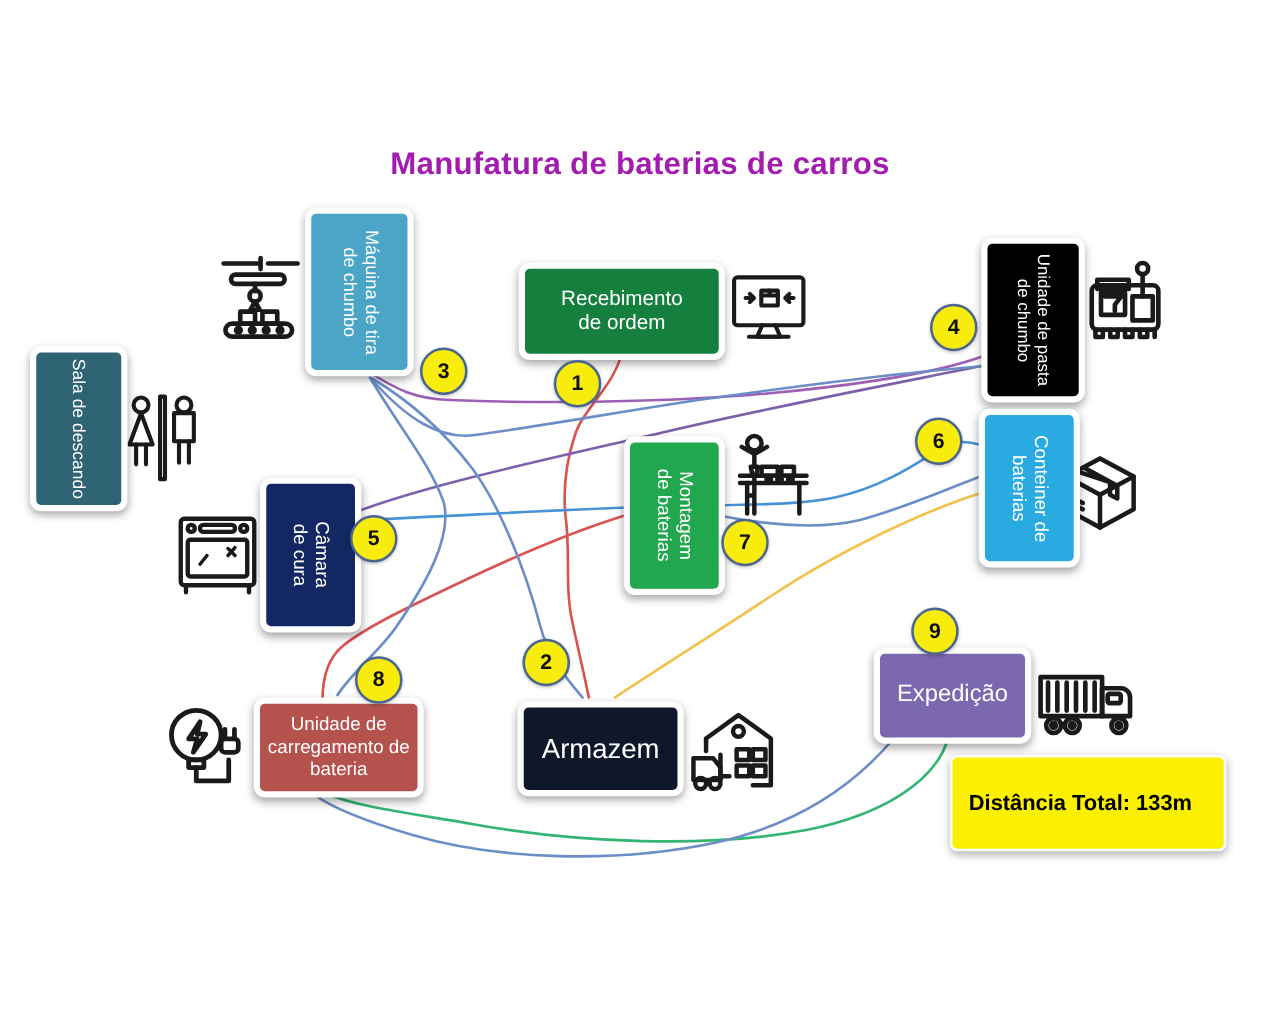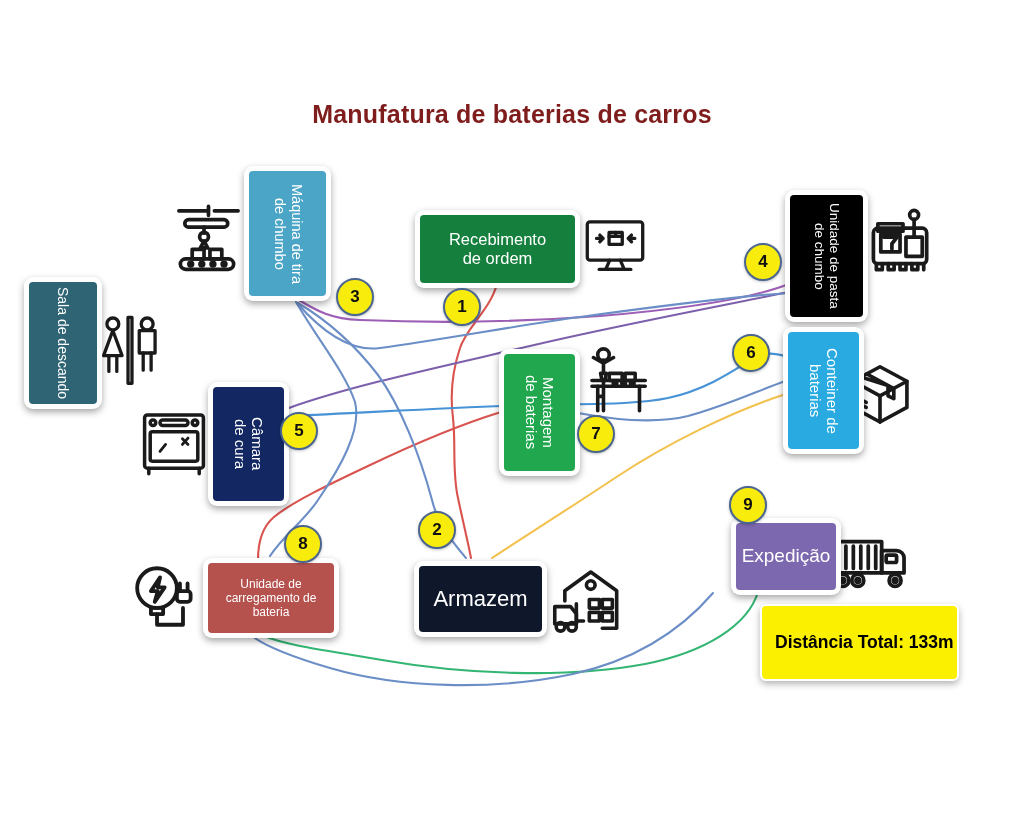--- a/index.html
+++ b/index.html
@@ -1,47 +1,47 @@
 <!DOCTYPE html>
 <html><head>
 <meta charset="utf-8">
 <style>
   html,body{margin:0;padding:0;background:#fff;}
   #canvas{
     position:relative;width:1024px;height:819px;background:#ffffff;
     font-family:"Liberation Sans", sans-serif;overflow:hidden;
   }
   .title{
-    position:absolute;top:100px;left:0;width:1024px;text-align:center;
-    font-size:25px;font-weight:600;color:#7f1d1d;letter-spacing:.2px;z-index:6;
+    position:absolute;top:117px;left:0;width:1024px;text-align:center;
+    font-size:25px;font-weight:600;color:#a21caf;letter-spacing:.2px;z-index:6;
   }
   #edges{position:absolute;left:0;top:0;z-index:1;}
   .icon{position:absolute;z-index:2;}
   .node{
     position:absolute;background:#fff;border-radius:9px;padding:5px;
     box-shadow:0 3px 7px rgba(0,0,0,.35);box-sizing:border-box;z-index:3;
   }
   .node .fill{
     width:100%;height:100%;border-radius:4px;display:flex;align-items:center;
     justify-content:center;color:#fff;text-align:center;white-space:pre-line;
     font-weight:500;line-height:1.18;
   }
   .vertical .fill{writing-mode:vertical-rl;}
   .n-maquina{left:244px;top:166px;width:87px;height:135px;}   .n-maquina .fill{font-size:14.5px;}
   .n-recebimento{left:415px;top:210px;width:165px;height:78px;} .n-recebimento .fill{font-size:16.5px;}
   .n-pasta{left:785px;top:190px;width:83px;height:132px;}     .n-pasta .fill{font-size:13.5px;}
   .n-sala{left:24px;top:277px;width:78px;height:132px;}       .n-sala .fill{font-size:14px;}
   .n-conteiner{left:783px;top:327px;width:81px;height:127px;} .n-conteiner .fill{font-size:15px;}
   .n-camara{left:208px;top:382px;width:81px;height:124px;}    .n-camara .fill{font-size:15px;}
   .n-montagem{left:499px;top:349px;width:81px;height:127px;}  .n-montagem .fill{font-size:15px;}
-  .n-expedicao{left:699px;top:518px;width:110px;height:77px;margin-left:32px;} .n-expedicao .fill{font-size:19px;}
-  .n-carregamento{left:203px;top:558px;width:136px;height:80px;} .n-carregamento .fill{font-size:12px;}
+  .n-expedicao{left:699px;top:518px;width:126px;height:77px;} .n-expedicao .fill{font-size:19px;}
+  .n-carregamento{left:203px;top:558px;width:136px;height:80px;} .n-carregamento .fill{font-size:15px;}
   .n-armazem{left:414px;top:561px;width:133px;height:76px;}   .n-armazem .fill{font-size:22px;}
   .infobox{
-    position:absolute;left:760px;top:604px;width:199px;height:77px;z-index:3;
+    position:absolute;left:760px;top:604px;width:221px;height:77px;z-index:3;
     border-radius:6px;border:2px solid #fff;box-shadow:0 3px 7px rgba(0,0,0,.3);
     box-sizing:border-box;display:flex;flex-direction:column;justify-content:center;
     padding-left:13px;font-size:17.5px;font-weight:700;color:#000;line-height:1.4;
   }
   .marker{
     position:absolute;width:38px;height:38px;border-radius:50%;z-index:5;
     border:2.5px solid #4a6590;box-sizing:border-box;display:flex;align-items:center;
     justify-content:center;font-weight:700;font-size:17px;color:#101010;
     box-shadow:0 1px 3px rgba(0,0,0,.25);
   }

